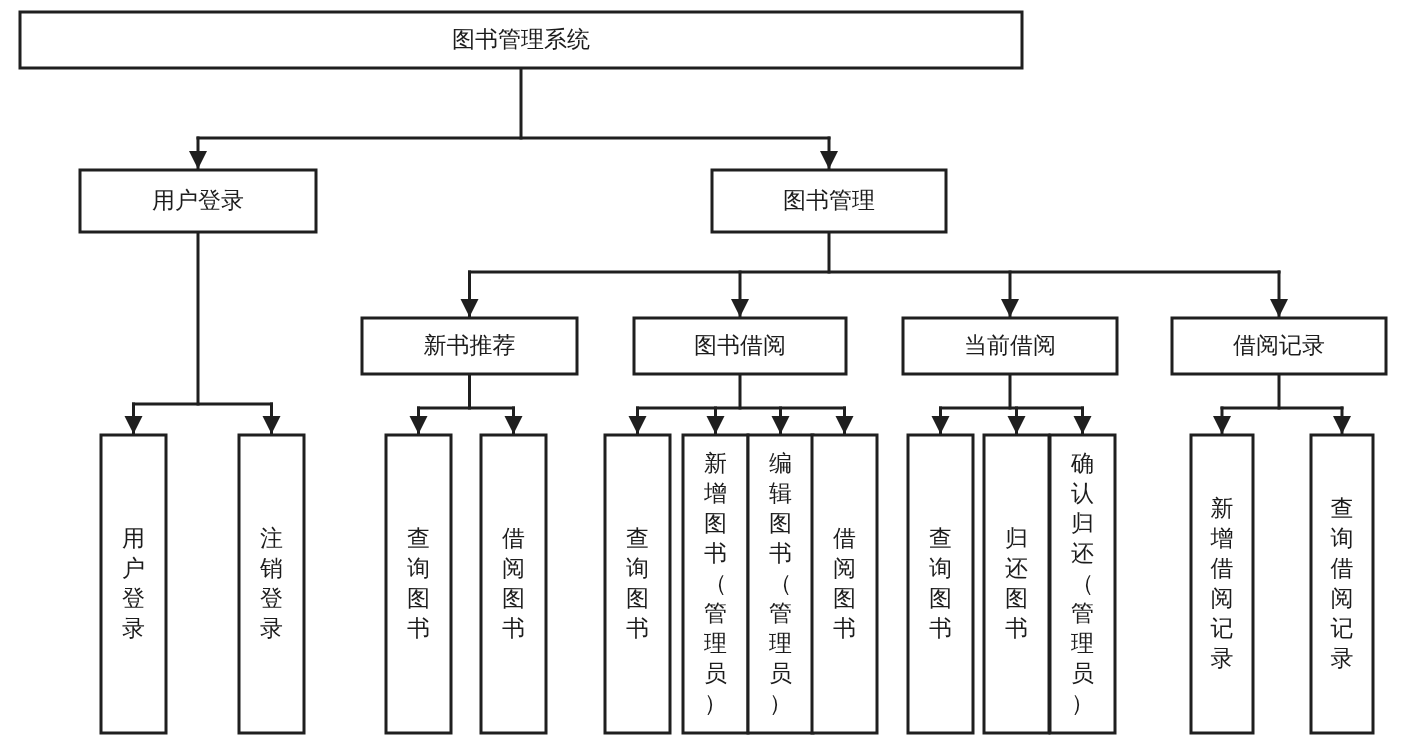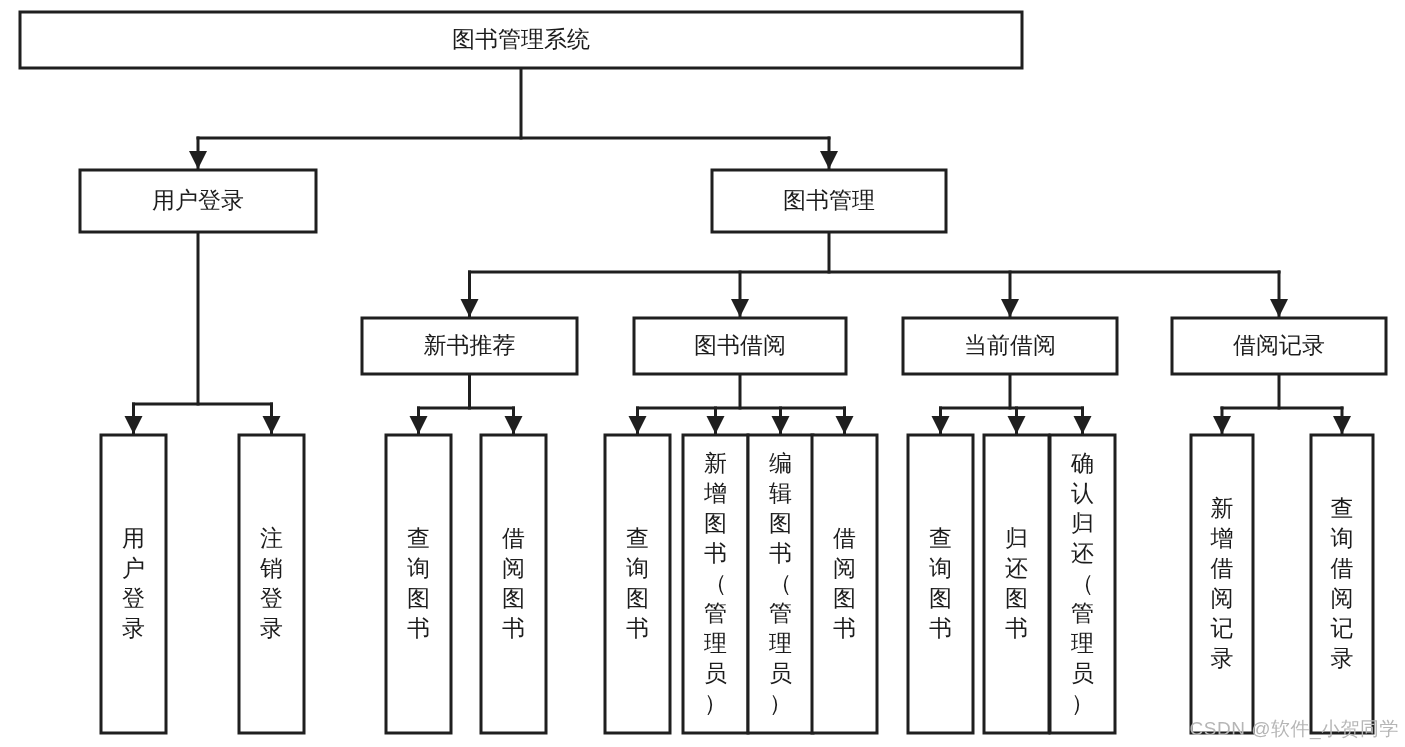--- a/index.html
+++ b/index.html
@@ -201,14 +201,13 @@
         <g>
           <rect x="1191" y="435" width="62" height="298" class="node-box"></rect>
           <text x="1222" y="516" class="node-label-v"><tspan x="1222" dy="0">新</tspan><tspan x="1222" dy="30">增</tspan><tspan x="1222" dy="30">借</tspan><tspan x="1222" dy="30">阅</tspan><tspan x="1222" dy="30">记</tspan><tspan x="1222" dy="30">录</tspan></text>
         </g>
         <g>
           <rect x="1311" y="435" width="62" height="298" class="node-box"></rect>
           <text x="1342" y="516" class="node-label-v"><tspan x="1342" dy="0">查</tspan><tspan x="1342" dy="30">询</tspan><tspan x="1342" dy="30">借</tspan><tspan x="1342" dy="30">阅</tspan><tspan x="1342" dy="30">记</tspan><tspan x="1342" dy="30">录</tspan></text>
         </g>
       </g>
   </svg>
-  <div class="watermark-text">CSDN @软件_小贺同学</div>
 </div>
 
 </body></html>

